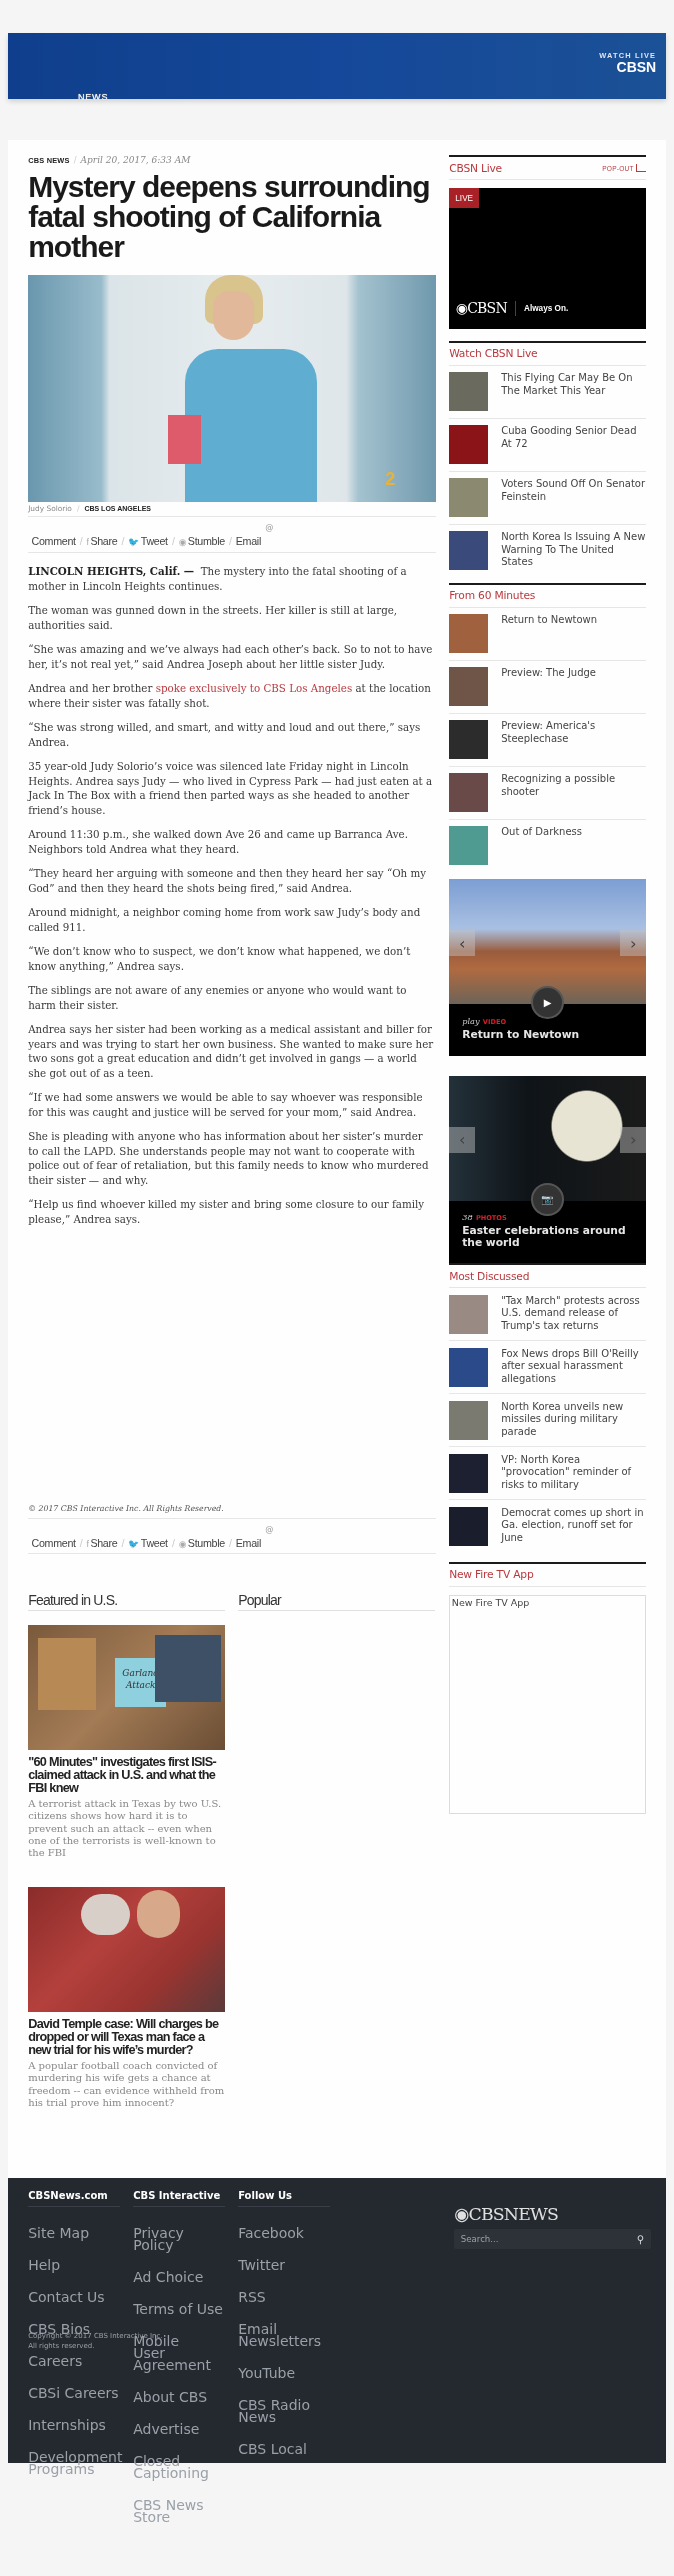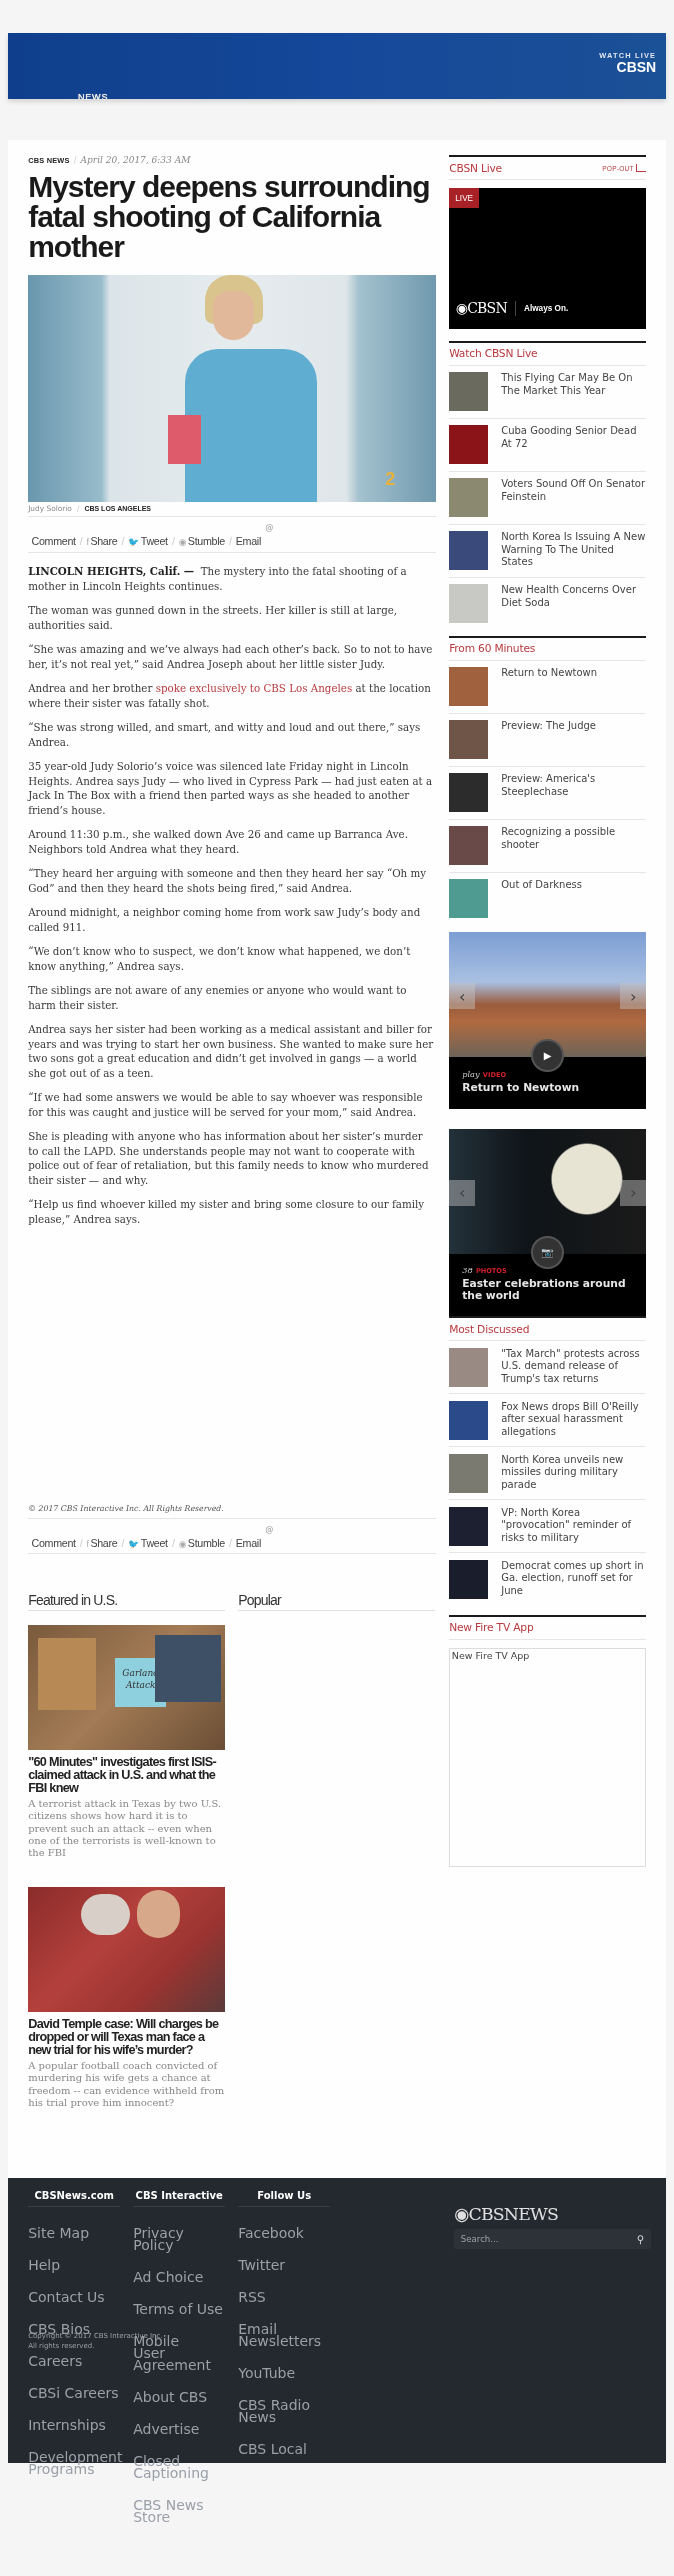--- a/index.html
+++ b/index.html
@@ -108,21 +108,21 @@
   .promo .ptitle { font-family: "DejaVu Sans", sans-serif; font-weight: bold; font-size: 10.7px; line-height: 11.5px; color: #e6e6e6; margin-top: 3.3px; }
   .img-newtown { background: linear-gradient(180deg, #7c9ed3 0%, #a9c0e2 40%, #9a5c3d 58%, #b06a40 72%, #6d6458 100%); }
   .img-easter { background: radial-gradient(circle at 70% 40%, #e8e4d4 0 22%, transparent 23%), linear-gradient(90deg, #23313a, #0f1418 40%, #1a1a1a); }
 
   .fire-box { margin-top: 8.2px; width: 197px; height: 219px; border: 0.8px solid #dcdcdc; padding: 1.6px 1.6px;
     font-family: "DejaVu Sans", sans-serif; font-size: 9.5px; color: #444; }
 
   
   .footer { position: absolute; left: 8.2px; top: 2178px; width: 658px; height: 285px; background: #24282f; }
   .fcol { position: absolute; top: 11.5px; width: 92px; }
-  .fcol h4 { font-family: "DejaVu Sans", sans-serif; font-size: 10px; color: #fff; padding-bottom: 5px; border-bottom: 0.8px solid #3a3f47; margin-bottom: 5px; text-align: center; }
+  .fcol h4 { font-family: "DejaVu Sans", sans-serif; font-size: 10px; color: #fff; padding-bottom: 5px; border-bottom: 0.8px solid #3a3f47; margin-bottom: 5px; }
   .fcol a { display: block; font-family: "DejaVu Sans", sans-serif; font-size: 14px; line-height: 12px; color: #9aa0a8; text-decoration: none; margin-top: 20px; }
   .fcopy { position: absolute; left: 20px; top: 153px; font-family: "DejaVu Sans", sans-serif; font-size: 7px; line-height: 10px; color: #9aa0a8; }
   .flogo { position: absolute; left: 446px; top: 26px; font-family: "DejaVu Serif", serif; font-size: 17.3px; color: #e0e0e0; letter-spacing: -0.8px; }
   .fsearch { position: absolute; left: 446px; top: 51px; width: 197px; height: 20px; background: #2d3239; border-radius: 2.5px;
     display: flex; align-items: center; justify-content: space-between; padding: 0 6.6px; }
   .fsearch input { background: transparent; border: none; outline: none; color: #aaa; font-family: "DejaVu Sans", sans-serif; font-size: 8.6px; width: 156px; }
   .fsearch input::placeholder { color: #9aa0a8; }
   .fsearch .mag { color: #cfd3d8; font-size: 10.7px; }
 </style>
 </head>
@@ -274,24 +274,20 @@
             <div class="txt">Cuba Gooding Senior Dead At 72</div>
           </div>
         <div class="row">
             <div class="thumb" style="background:#8b8a70"></div>
             <div class="txt">Voters Sound Off On Senator Feinstein</div>
           </div>
         <div class="row">
             <div class="thumb" style="background:#3a4a7a"></div>
             <div class="txt">North Korea Is Issuing A New Warning To The United States</div>
           </div>
-        <div class="row">
-            <div class="thumb" style="background:#c8c8c4"></div>
-            <div class="txt">New Health Concerns Over Diet Soda</div>
-          </div>
       </div>
     </div>
 
     <div class="sb-section" style="margin-top:5px;">
       <div class="sb-head">
           <span>From 60 Minutes</span>
         </div>
       <div class="sb-list">
         <div class="row">
             <div class="thumb" style="background:#a0623e"></div>

